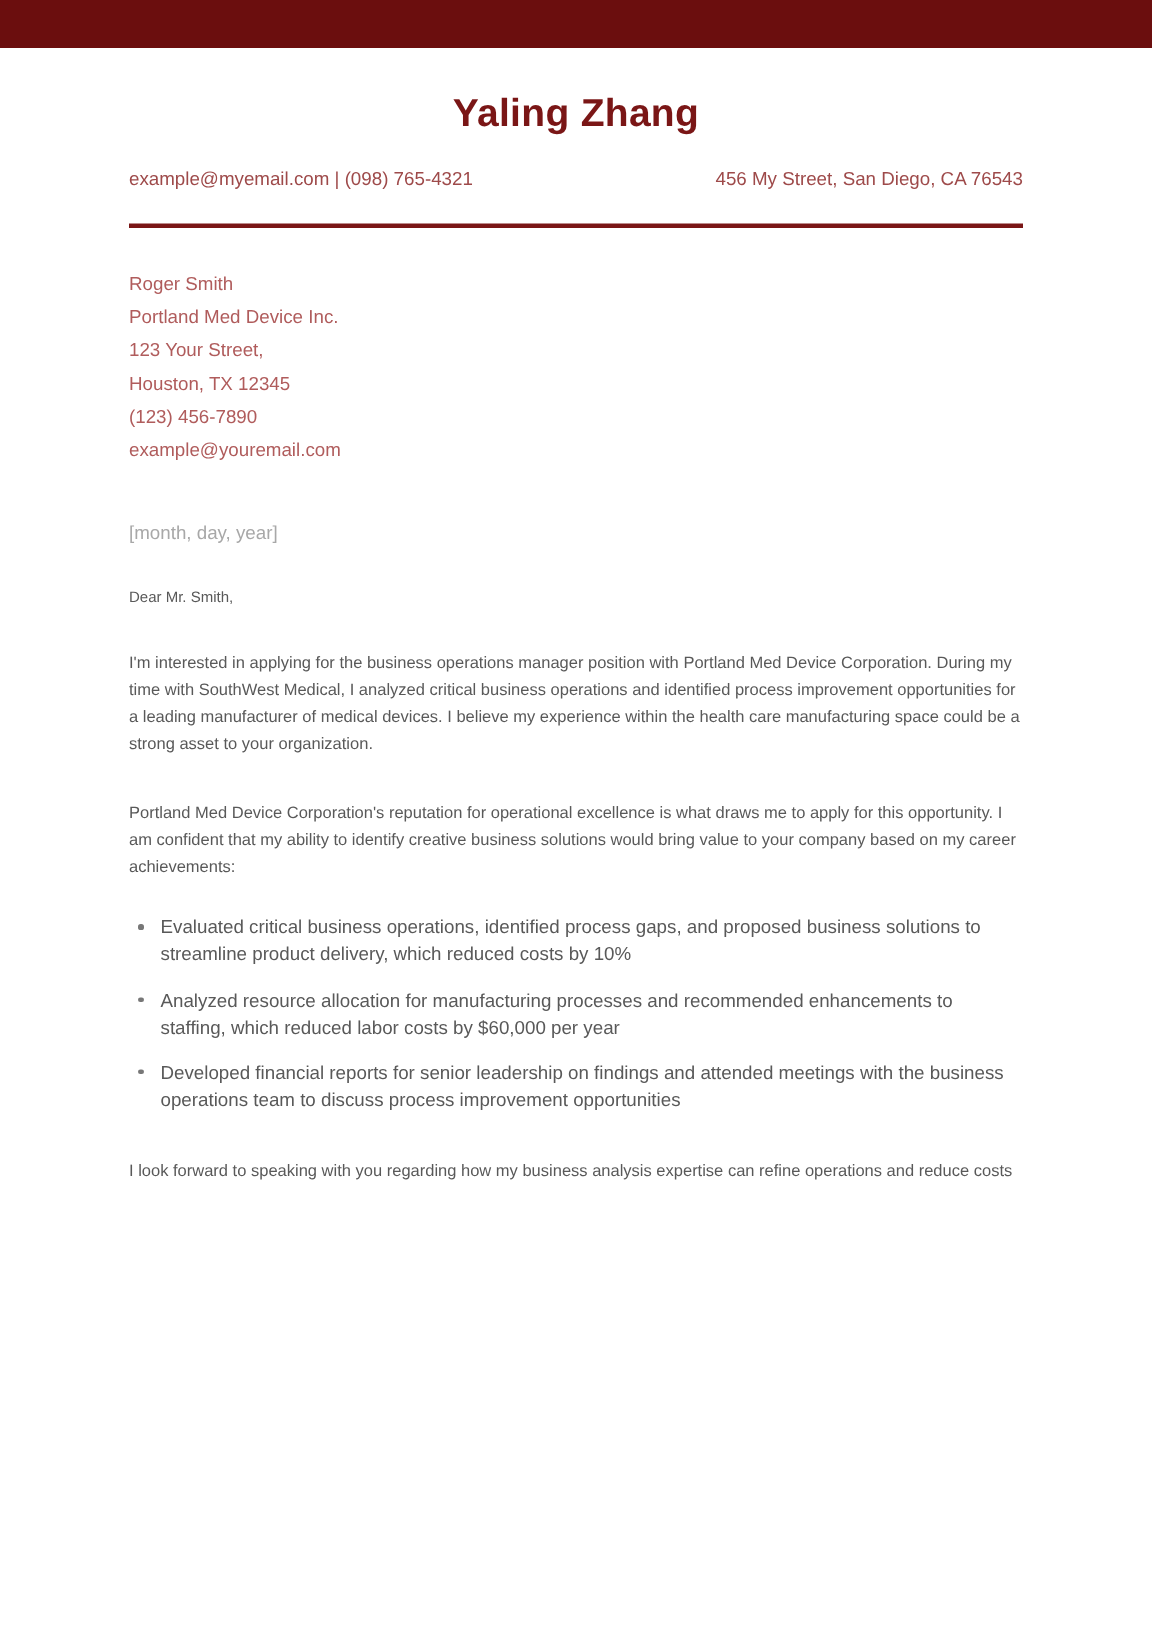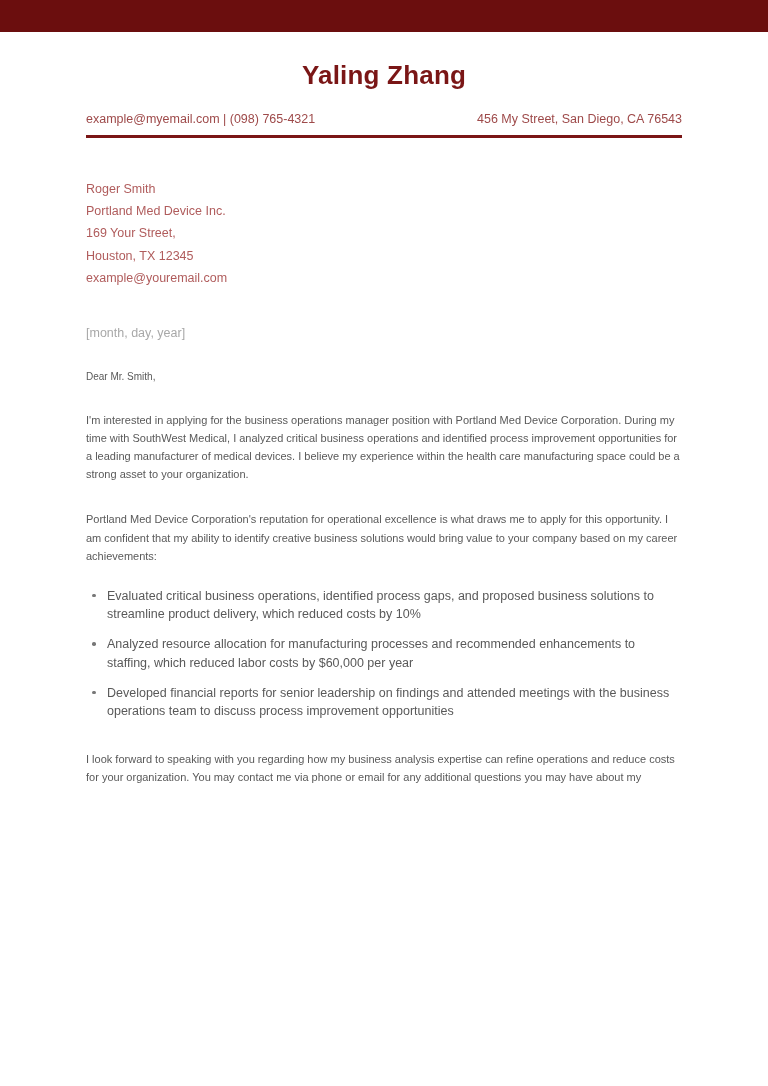--- a/index.html
+++ b/index.html
@@ -43,21 +43,21 @@
     letter-spacing: 0.2px;
     margin: 0;
     line-height: 1.2;
   }
   .contact-row {
     margin: 20px 86px 0 86px;
     display: flex;
     justify-content: space-between;
     align-items: flex-end;
     border-bottom: 3px solid #7a1616;
-    padding-bottom: 8px;
+    padding-bottom: 22px;
   }
   .contact-left, .contact-right {
     font-size: 12.5px;
     color: #9e4a4a;
     line-height: 1.3;
     white-space: nowrap;
   }
   .body-wrap {
     position: absolute;
     top: 178px;
@@ -145,22 +145,23 @@
       <div class="contact-left">example@myemail.com | (098) 765-4321</div>
       <div class="contact-right">456 My Street, San Diego, CA 76543</div>
     </div>
   </div>
 
   <div class="body-wrap">
 
     <div class="recipient">
       <div>Roger Smith</div>
       <div>Portland Med Device Inc.</div>
-      <div>169 Your Street,</div>
+      <div>123 Your Street,</div>
       <div>Houston, TX 12345</div>
+      <div>(123) 456-7890</div>
       <div>example@youremail.com</div>
     </div>
 
     <div class="date-line">[month, day, year]</div>
 
     <div class="salutation">Dear Mr. Smith,</div>
 
     <p class="para">I'm interested in applying for the business operations manager position with Portland Med Device Corporation. During my time with SouthWest Medical, I analyzed critical business operations and identified process improvement opportunities for a leading manufacturer of medical devices. I believe my experience within the health care manufacturing space could be a strong asset to your organization.</p>
 
     <p class="para">Portland Med Device Corporation's reputation for operational excellence is what draws me to apply for this opportunity. I am confident that my ability to identify creative business solutions would bring value to your company based on my career achievements:</p>

